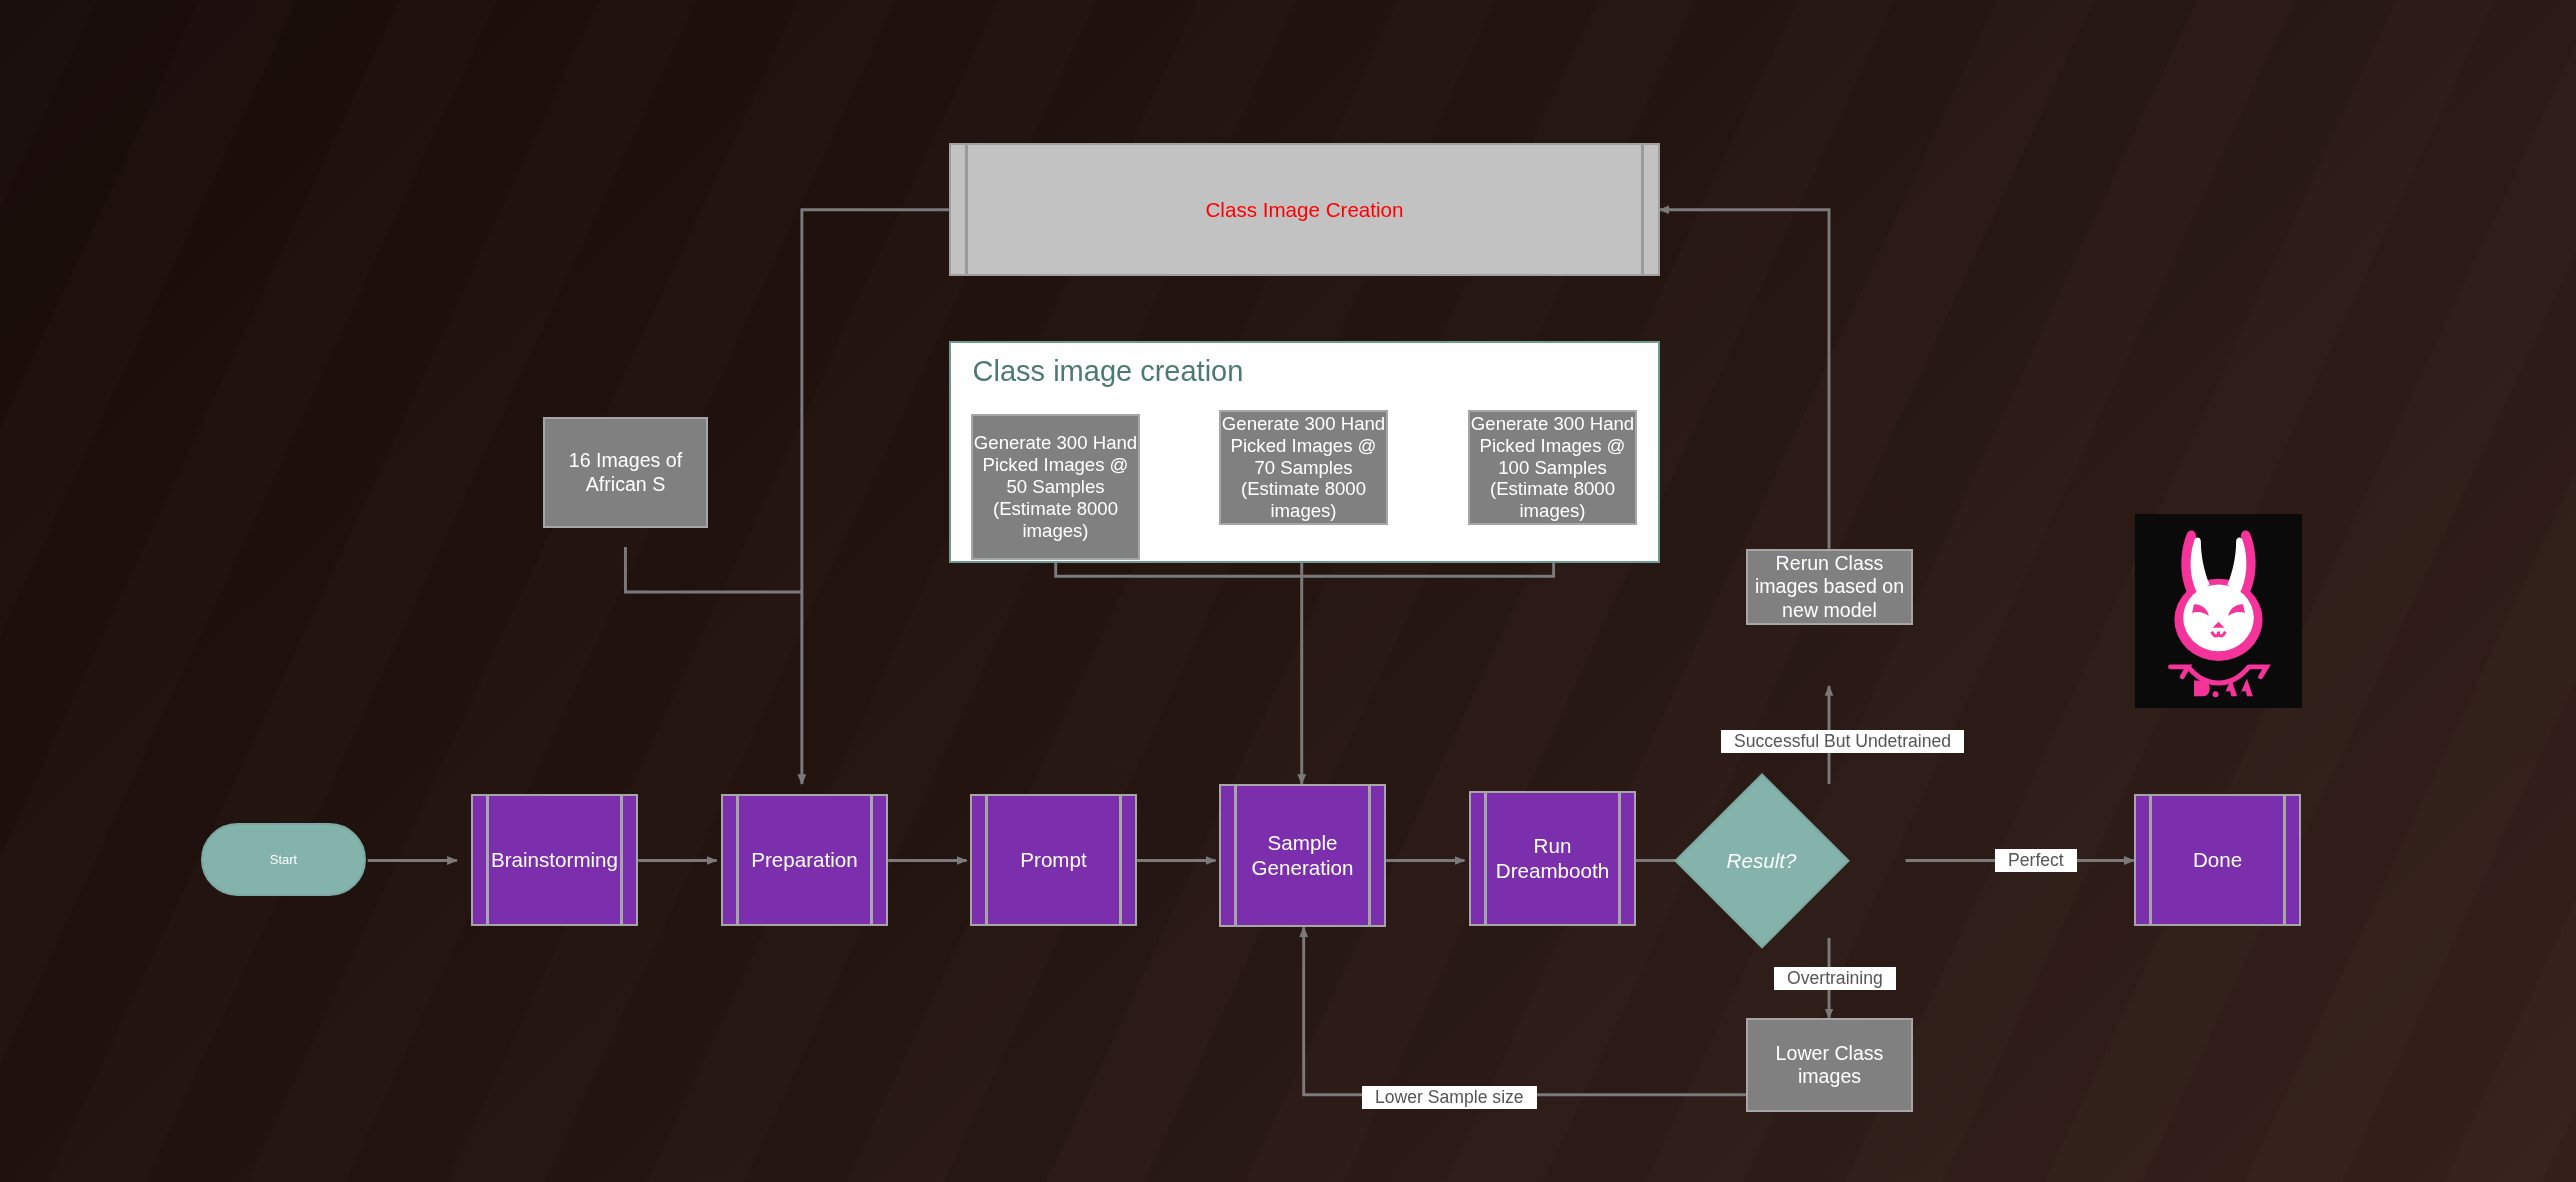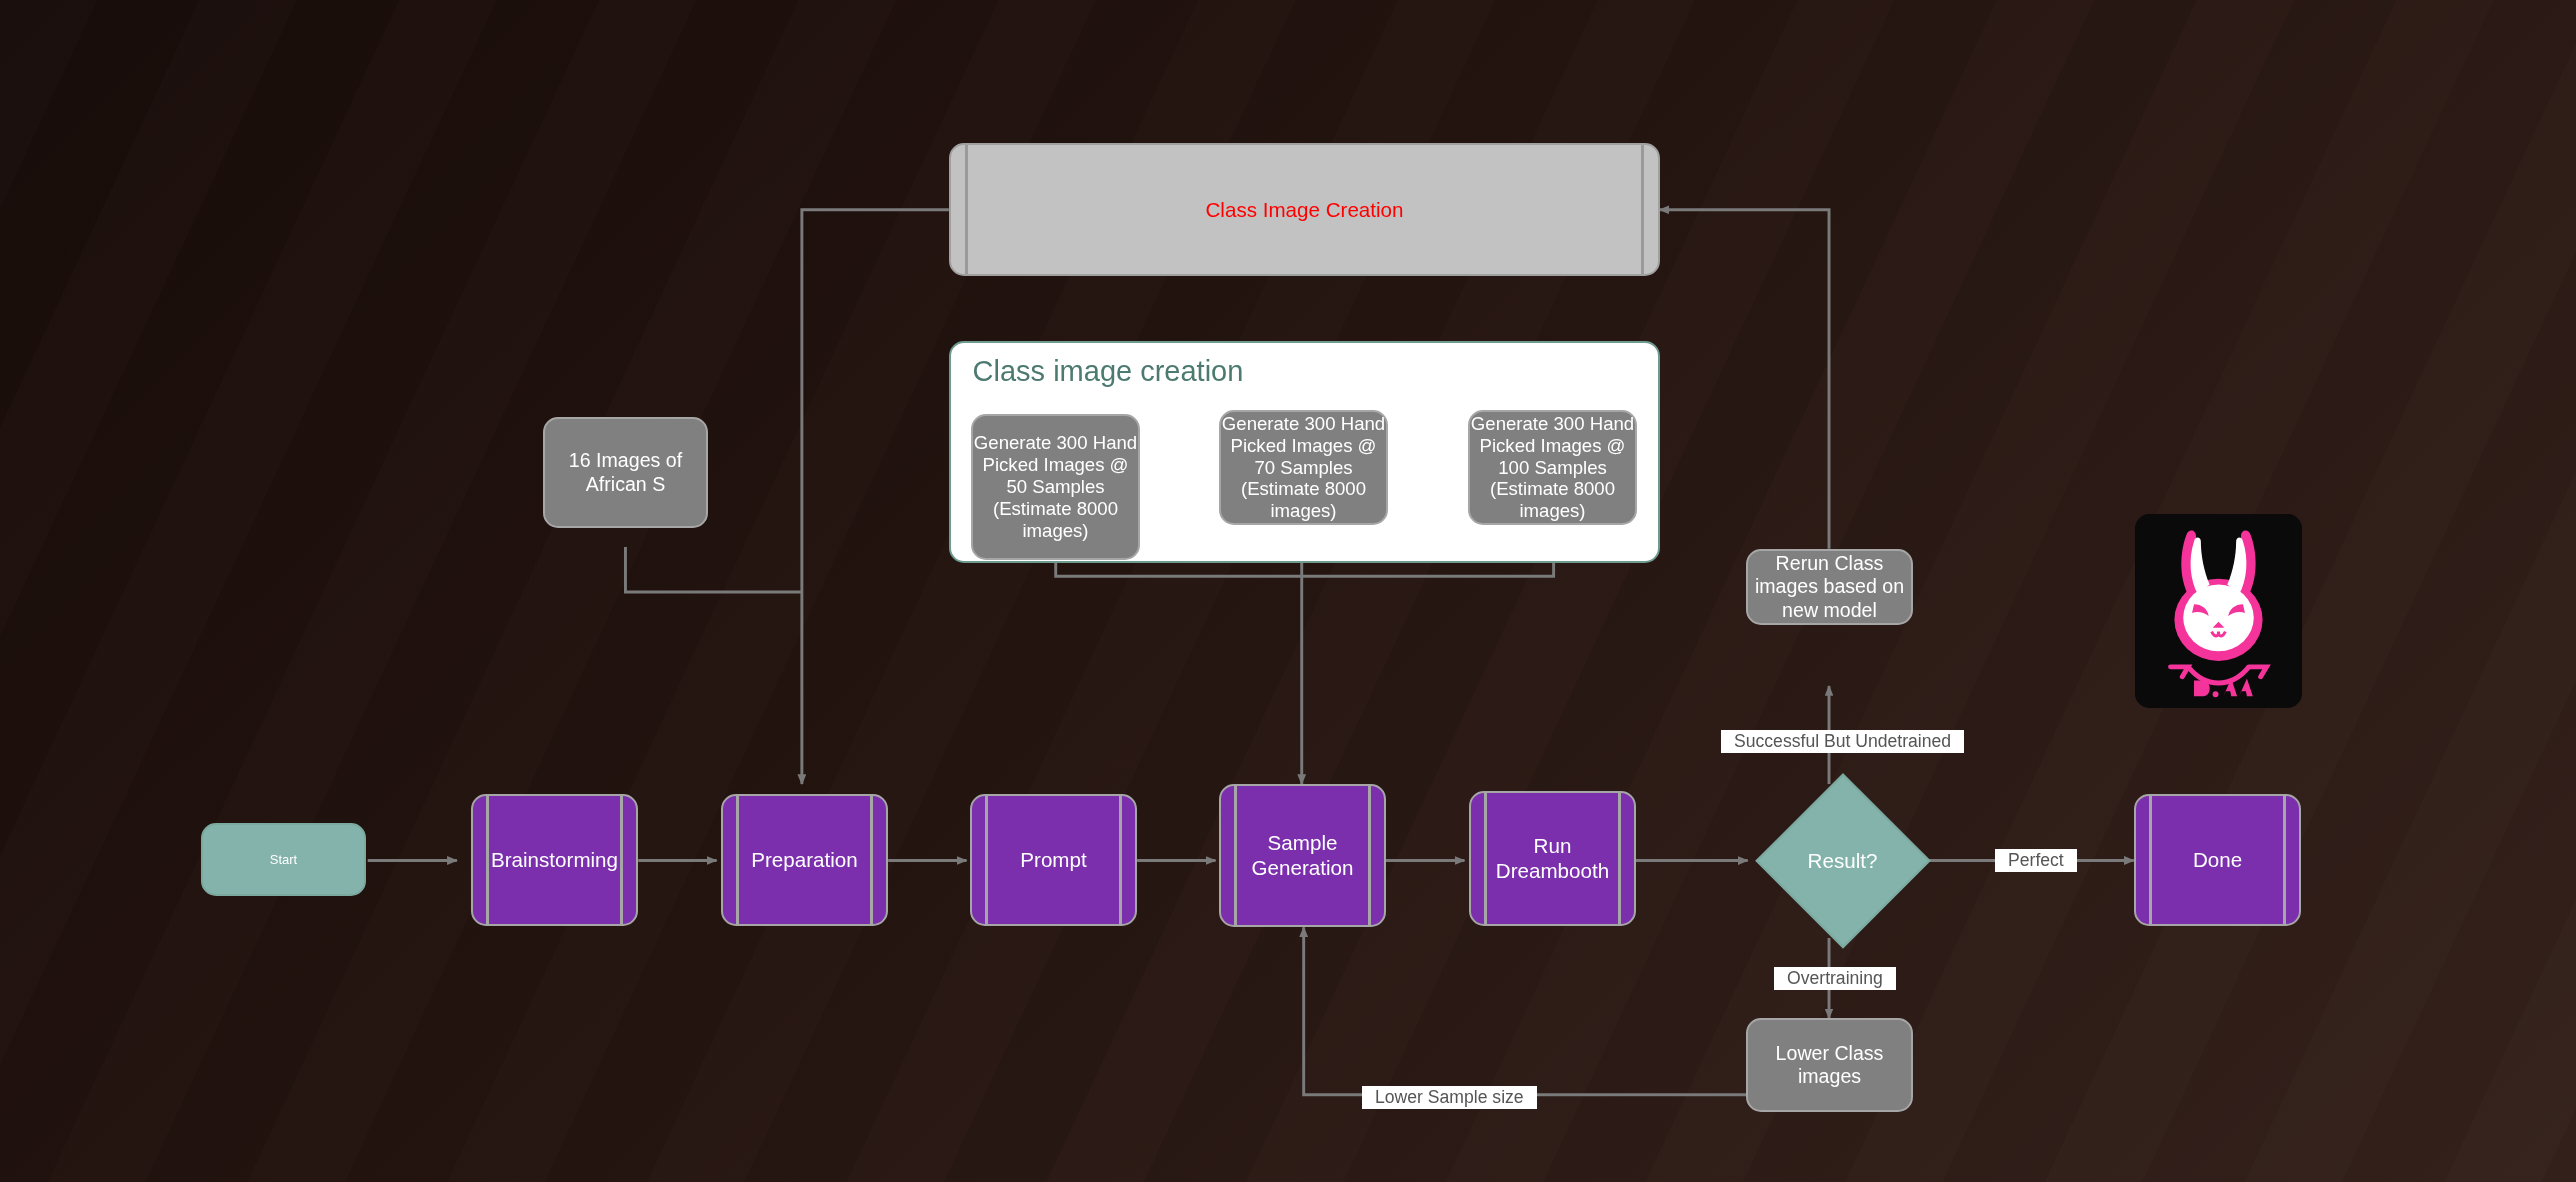--- a/index.html
+++ b/index.html
@@ -152,21 +152,21 @@
   }
 
   svg.wires {
     position: absolute;
     left: 0; top: 0;
     width: 2576px;
     height: 1182px;
     pointer-events: none;
     z-index: 5;
   }
-  .node, .titlebar, .group, .decision, .dva { z-index: 20; border-radius: 15px; }
+  .node, .titlebar, .group, .decision, .dva { z-index: 20; }
   .elabel { z-index: 45; }
 </style>
 </head>
 <body>
 
 <div id="canvas">
 
   <svg class="wires" viewBox="0 0 2628 1206">
     <defs>
       <marker id="arrow" markerWidth="11" markerHeight="9" refX="10" refY="4.5" orient="auto" markerUnits="userSpaceOnUse">
@@ -252,21 +252,21 @@
     <span class="bar r"></span>
     <span class="txt">Sample Generation</span>
   </div>
 
   <div class="node proc" style="left:1469px; top:791px; width:167px; height:135px;">
     <span class="bar l"></span>
     <span class="bar r"></span>
     <span class="txt">Run Dreambooth</span>
   </div>
 
-  <div class="decision" style="left:1759px; top:777px; width:167px; height:167px;">
+  <div class="decision" style="left:1678px; top:777px; width:167px; height:167px;font-style:italic;">
     <span class="dia"></span>
     <span class="txt">Result?</span>
   </div>
 
   <div class="node proc" style="left:2134px; top:794px; width:167px; height:132px;">
     <span class="bar l"></span>
     <span class="bar r"></span>
     <span class="txt">Done</span>
   </div>
 

